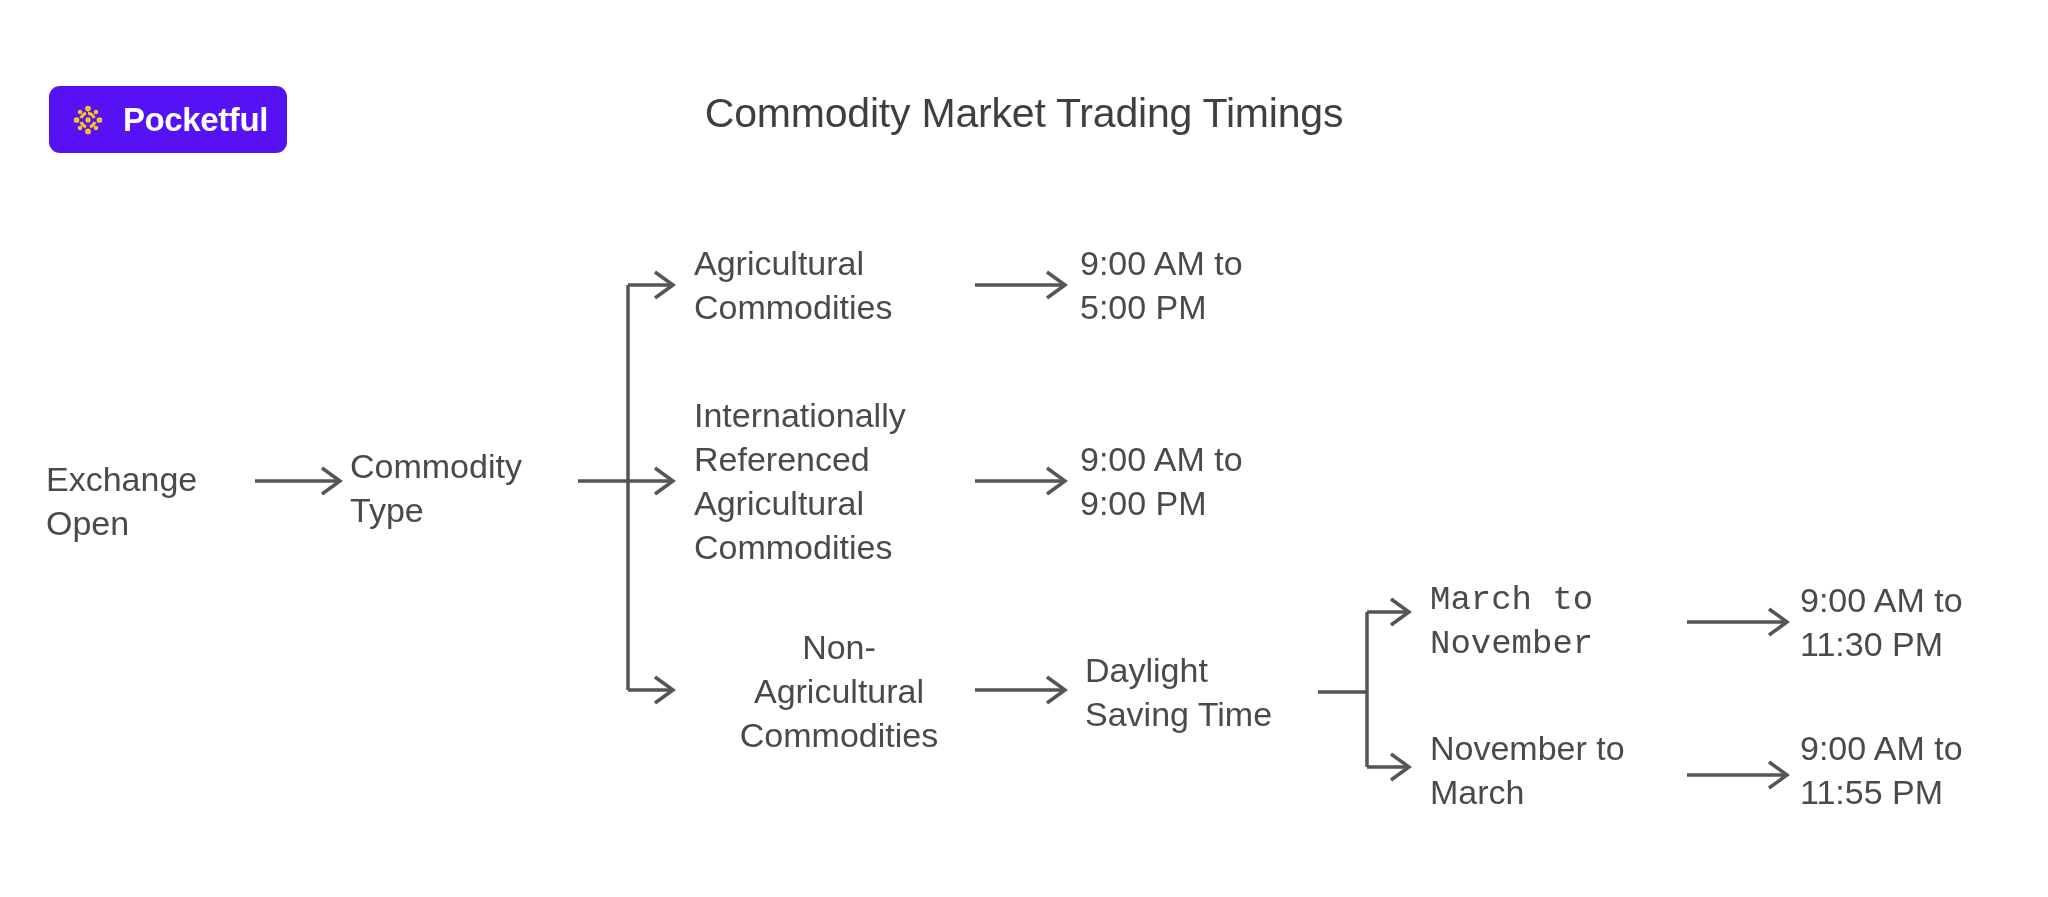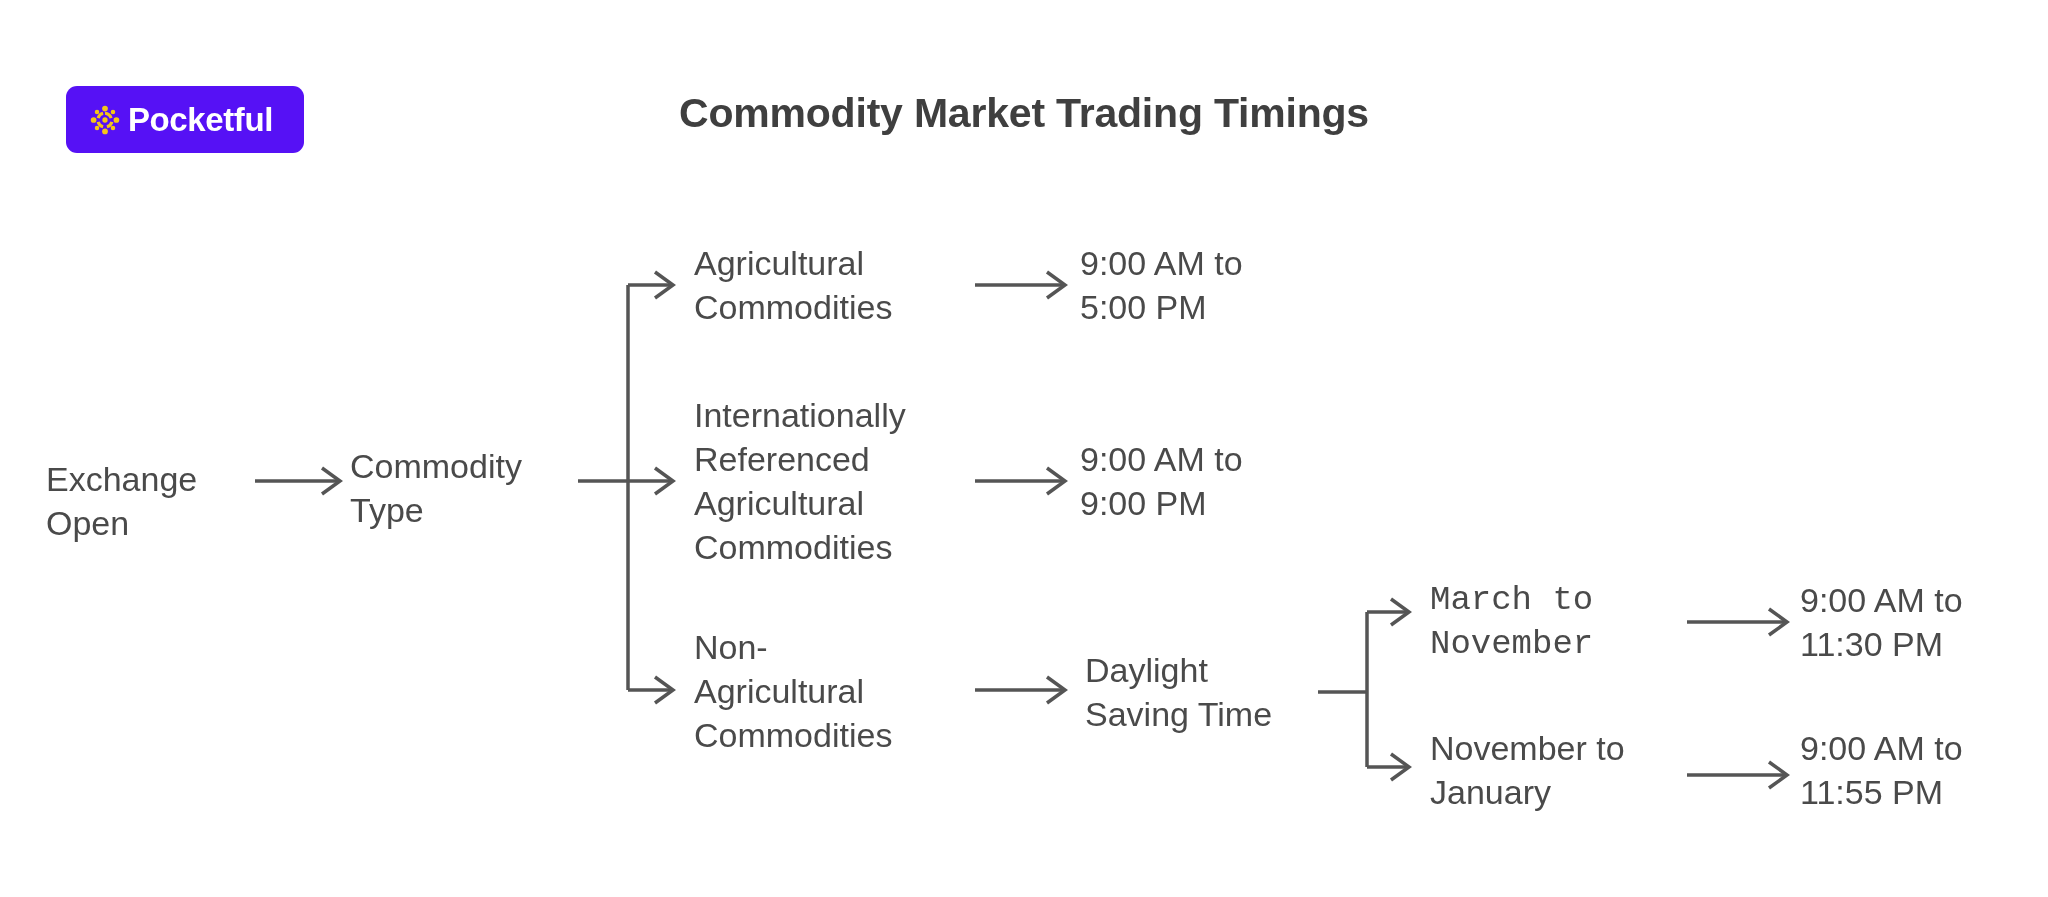--- a/index.html
+++ b/index.html
@@ -12,29 +12,29 @@
     height: 897px;
     position: relative;
     overflow: hidden;
     font-family: "Liberation Sans", sans-serif;
     color: #4a4a4a;
   }
 
   
   #logo-badge {
     position: absolute;
-    left: 66px;
+    left: 49px;
     top: 86px;
     width: 238px;
     height: 67px;
     background: #5611f5;
     border-radius: 11px;
     display: flex;
     align-items: center;
-    gap: 4px;
+    gap: 16px;
     padding-left: 20px;
     box-sizing: border-box;
   }
   #logo-mark { width: 38px; height: 38px; flex: 0 0 auto; display:block; }
   #logo-word {
     color: #ffffff;
     font-size: 33px;
     font-weight: bold;
     letter-spacing: -0.4px;
     line-height: 1;
@@ -42,21 +42,21 @@
   }
 
   
   #page-title {
     position: absolute;
     left: 0;
     top: 90px;
     width: 2048px;
     text-align: center;
     font-size: 41px;
-    font-weight: bold;
+    font-weight: normal;
     color: #3f3f3f;
     letter-spacing: -0.2px;
     white-space: nowrap;
   }
 
   
   #diagram-canvas {
     position: absolute;
     left: 0; top: 0;
     width: 2048px; height: 897px;
@@ -168,30 +168,30 @@
 5:00 PM</div>
 
 <div class="node" style="left:694px; top:393px; width:300px;">Internationally
 Referenced
 Agricultural
 Commodities</div>
 
 <div class="node" style="left:1080px; top:437px; width:260px;">9:00 AM to
 9:00 PM</div>
 
-<div class="node" style="left:694px; top:625px; width:290px;">Non-
+<div class="node" style="left:694px; top:625px; width:290px;text-align:center;">Non-
 Agricultural
 Commodities</div>
 
 <div class="node" style="left:1085px; top:648px; width:260px;">Daylight
 Saving Time</div>
 
 <div class="node" style="left:1430px; top:578px; width:280px;font-family:Liberation Mono, monospace;">March to
 November</div>
 
 <div class="node" style="left:1800px; top:578px; width:250px;">9:00 AM to
 11:30 PM</div>
 
 <div class="node" style="left:1430px; top:726px; width:280px;">November to
-January</div>
+March</div>
 
 <div class="node" style="left:1800px; top:726px; width:250px;">9:00 AM to
 11:55 PM</div>
 
 </body></html>

